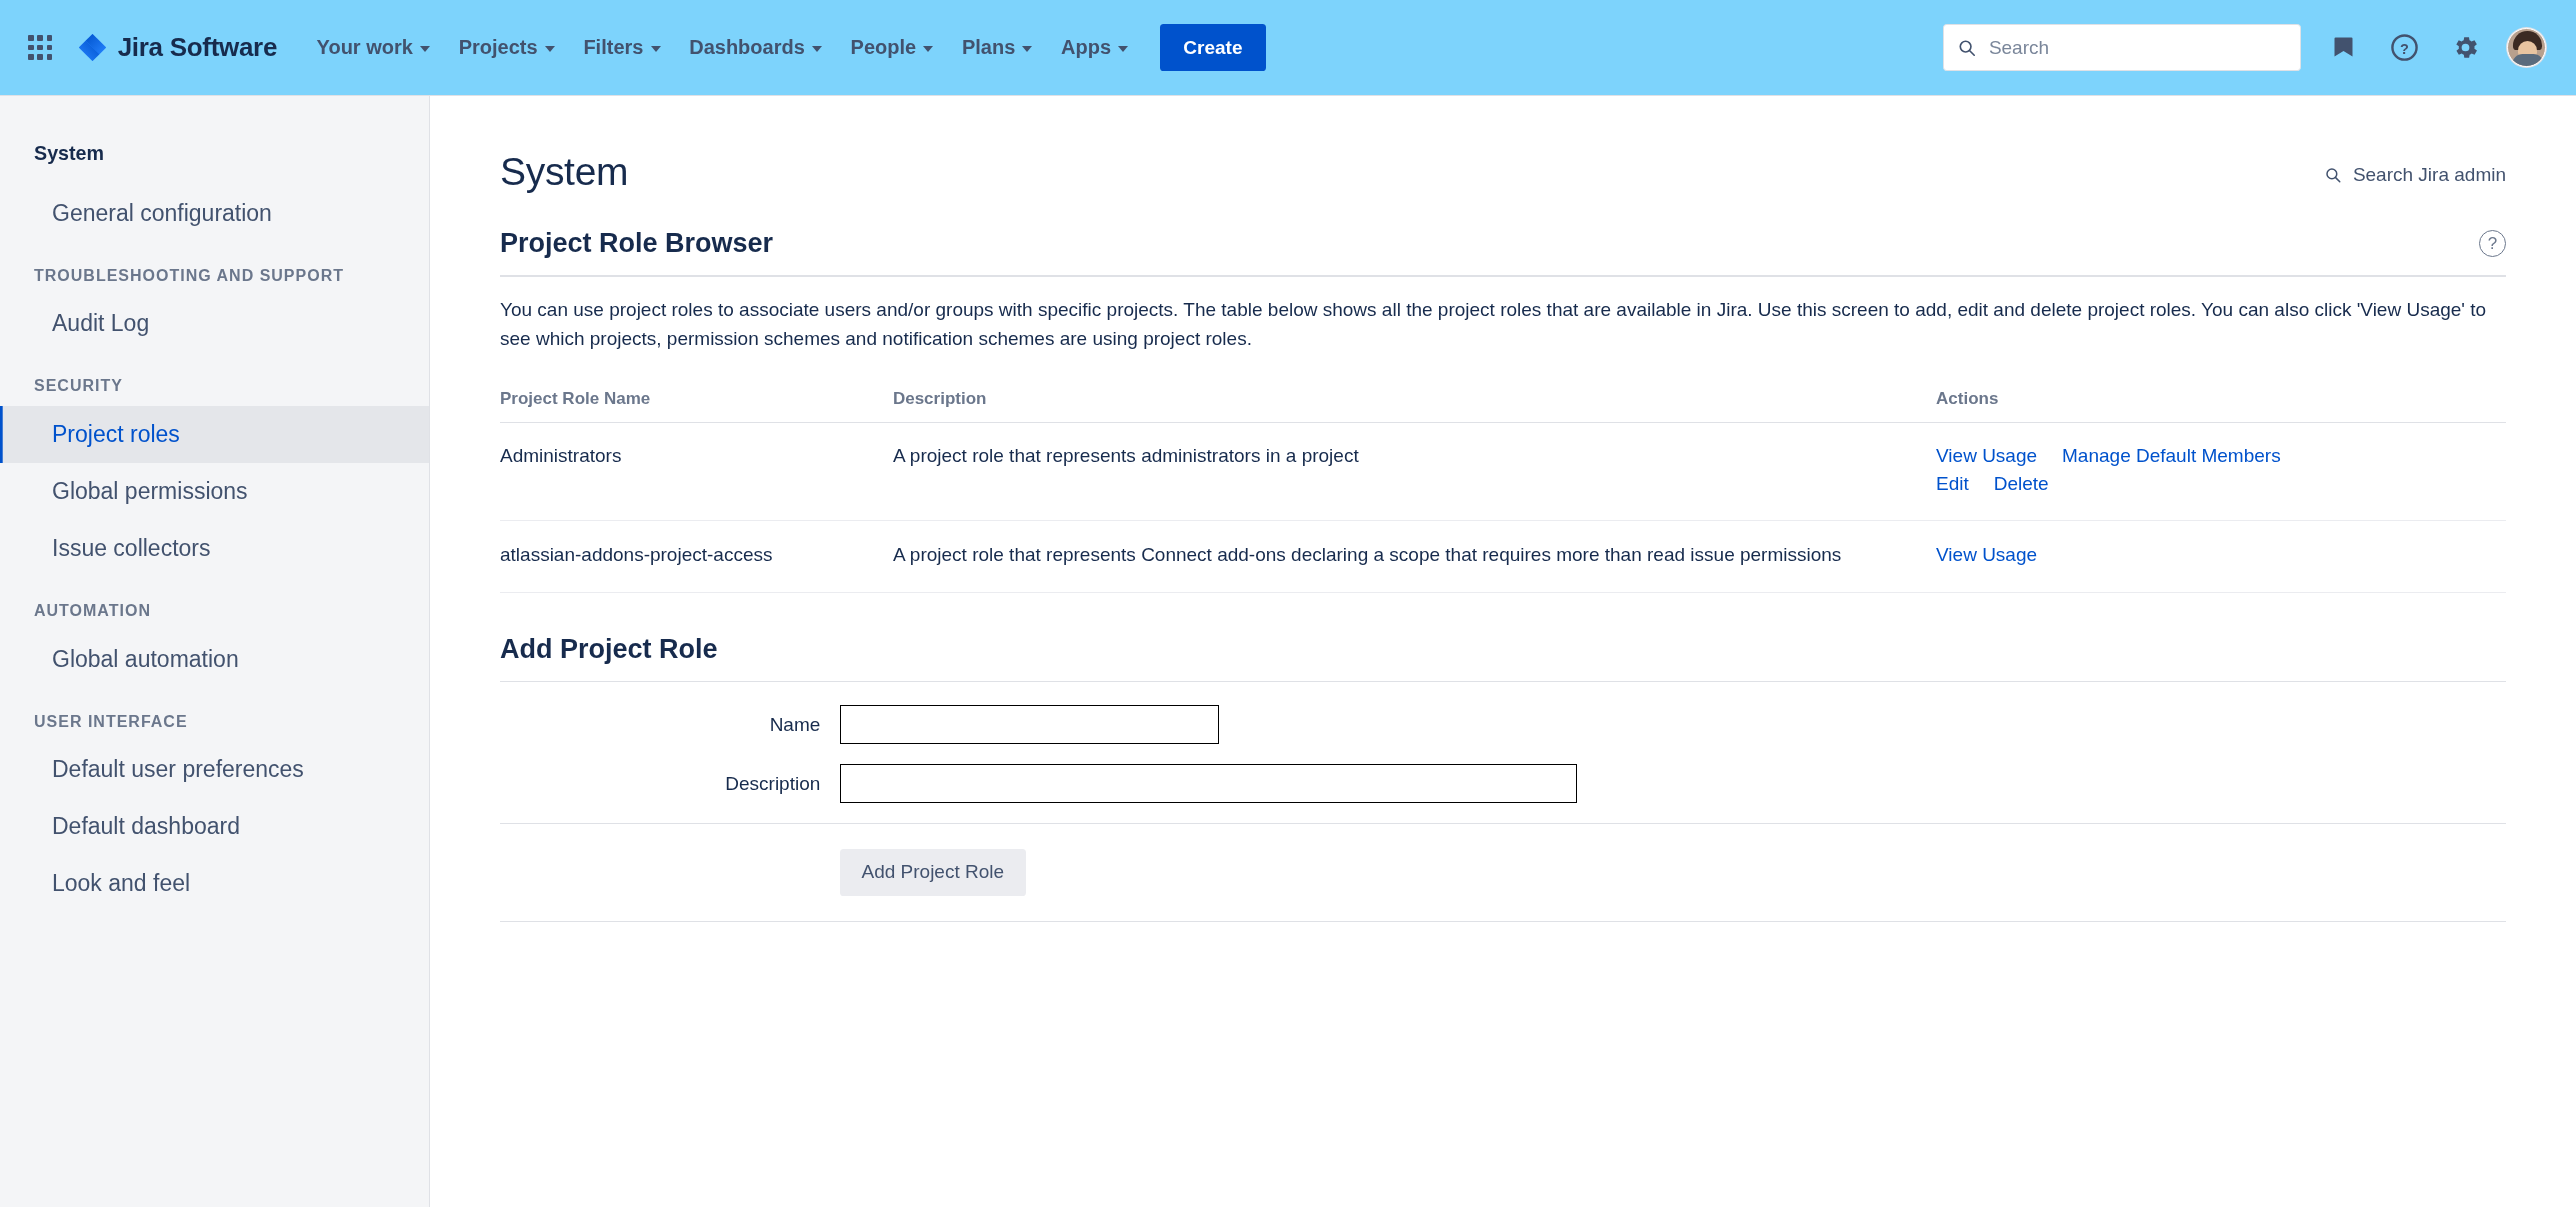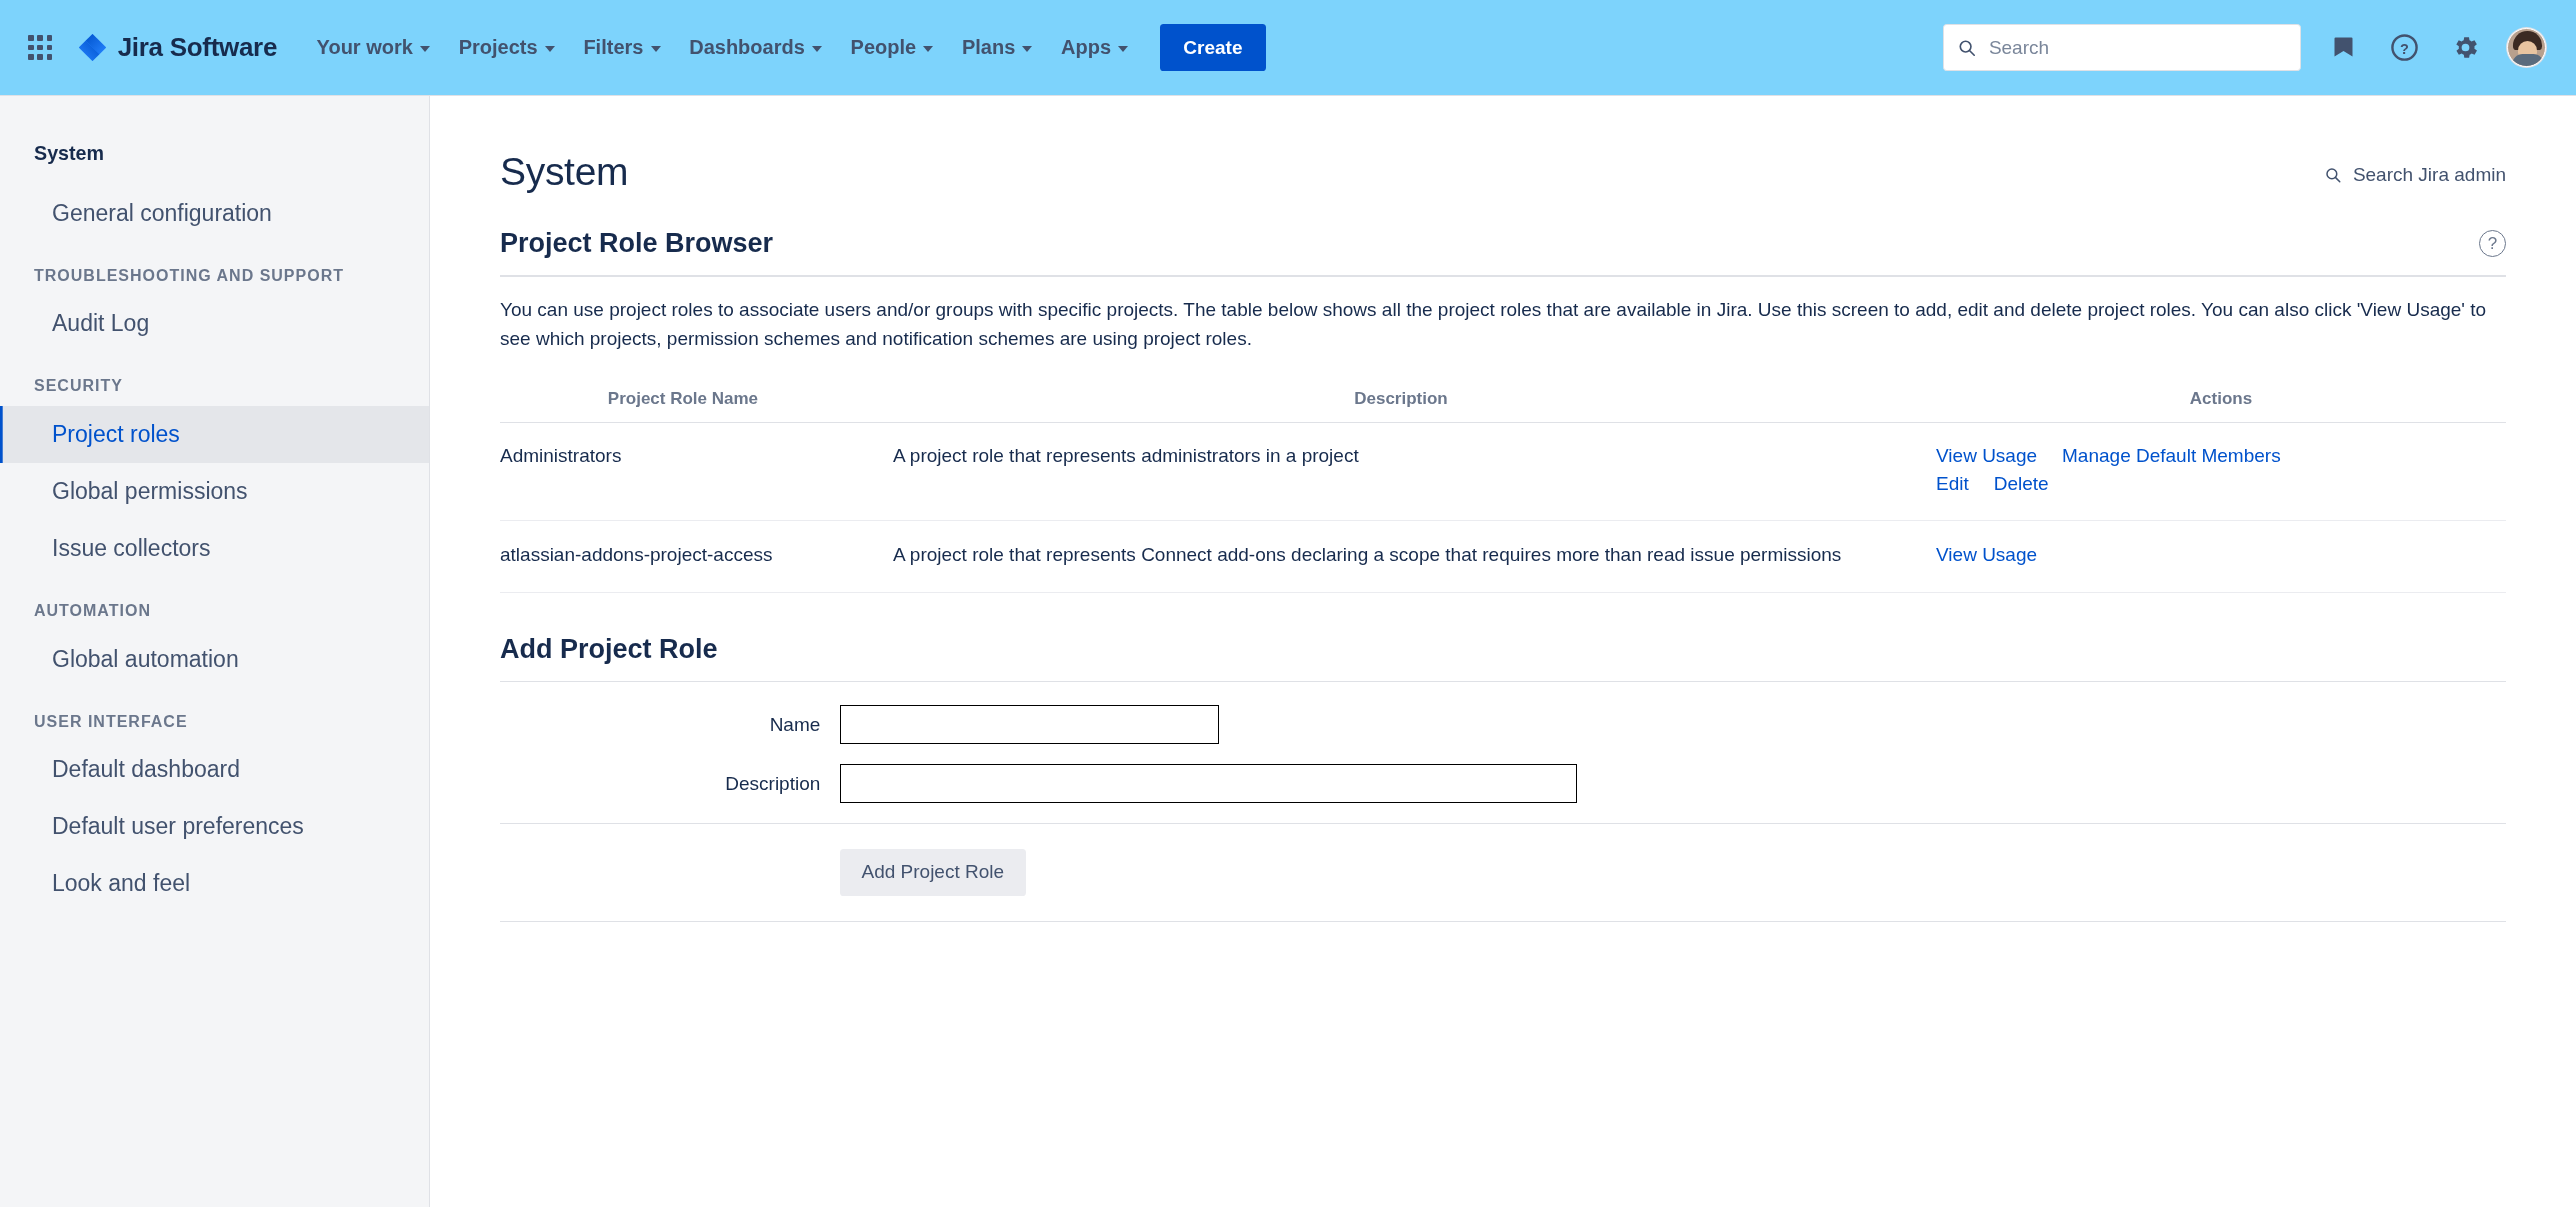--- a/index.html
+++ b/index.html
@@ -256,21 +256,21 @@
     margin: 19.7px 0 0 0;
     max-width: 2021px;
   }
 
   table.roles {
     width: 100%;
     border-collapse: collapse;
     margin-top: 25px;
   }
   table.roles th {
-    text-align: center;
+    text-align: left;
     font-size: 17px;
     font-weight: 600;
     color: #6b778c;
     padding: 10.7px 0 12.5px 0;
     border-bottom: 1.8px solid #dfe1e6;
   }
   table.roles td {
     font-size: 19px;
     color: #172b4d;
     padding: 19.7px 0 23px 0;
@@ -458,22 +458,22 @@
 
     <div class="side-section">SECURITY</div>
     <a class="side-link active">Project roles</a>
     <a class="side-link">Global permissions</a>
     <a class="side-link">Issue collectors</a>
 
     <div class="side-section">AUTOMATION</div>
     <a class="side-link">Global automation</a>
 
     <div class="side-section">USER INTERFACE</div>
+    <a class="side-link">Default user preferences</a>
     <a class="side-link">Default dashboard</a>
-    <a class="side-link">Default user preferences</a>
     <a class="side-link">Look and feel</a>
   </aside>
 
   <main class="main">
 
     <div class="page-head">
       <h1 class="page-title">System</h1>
       <div class="admin-search">
         <svg width="18" height="18" viewBox="0 0 24 24">
           <circle cx="10.5" cy="10.5" r="6.5" fill="none" stroke="#42526e" stroke-width="2"></circle>

